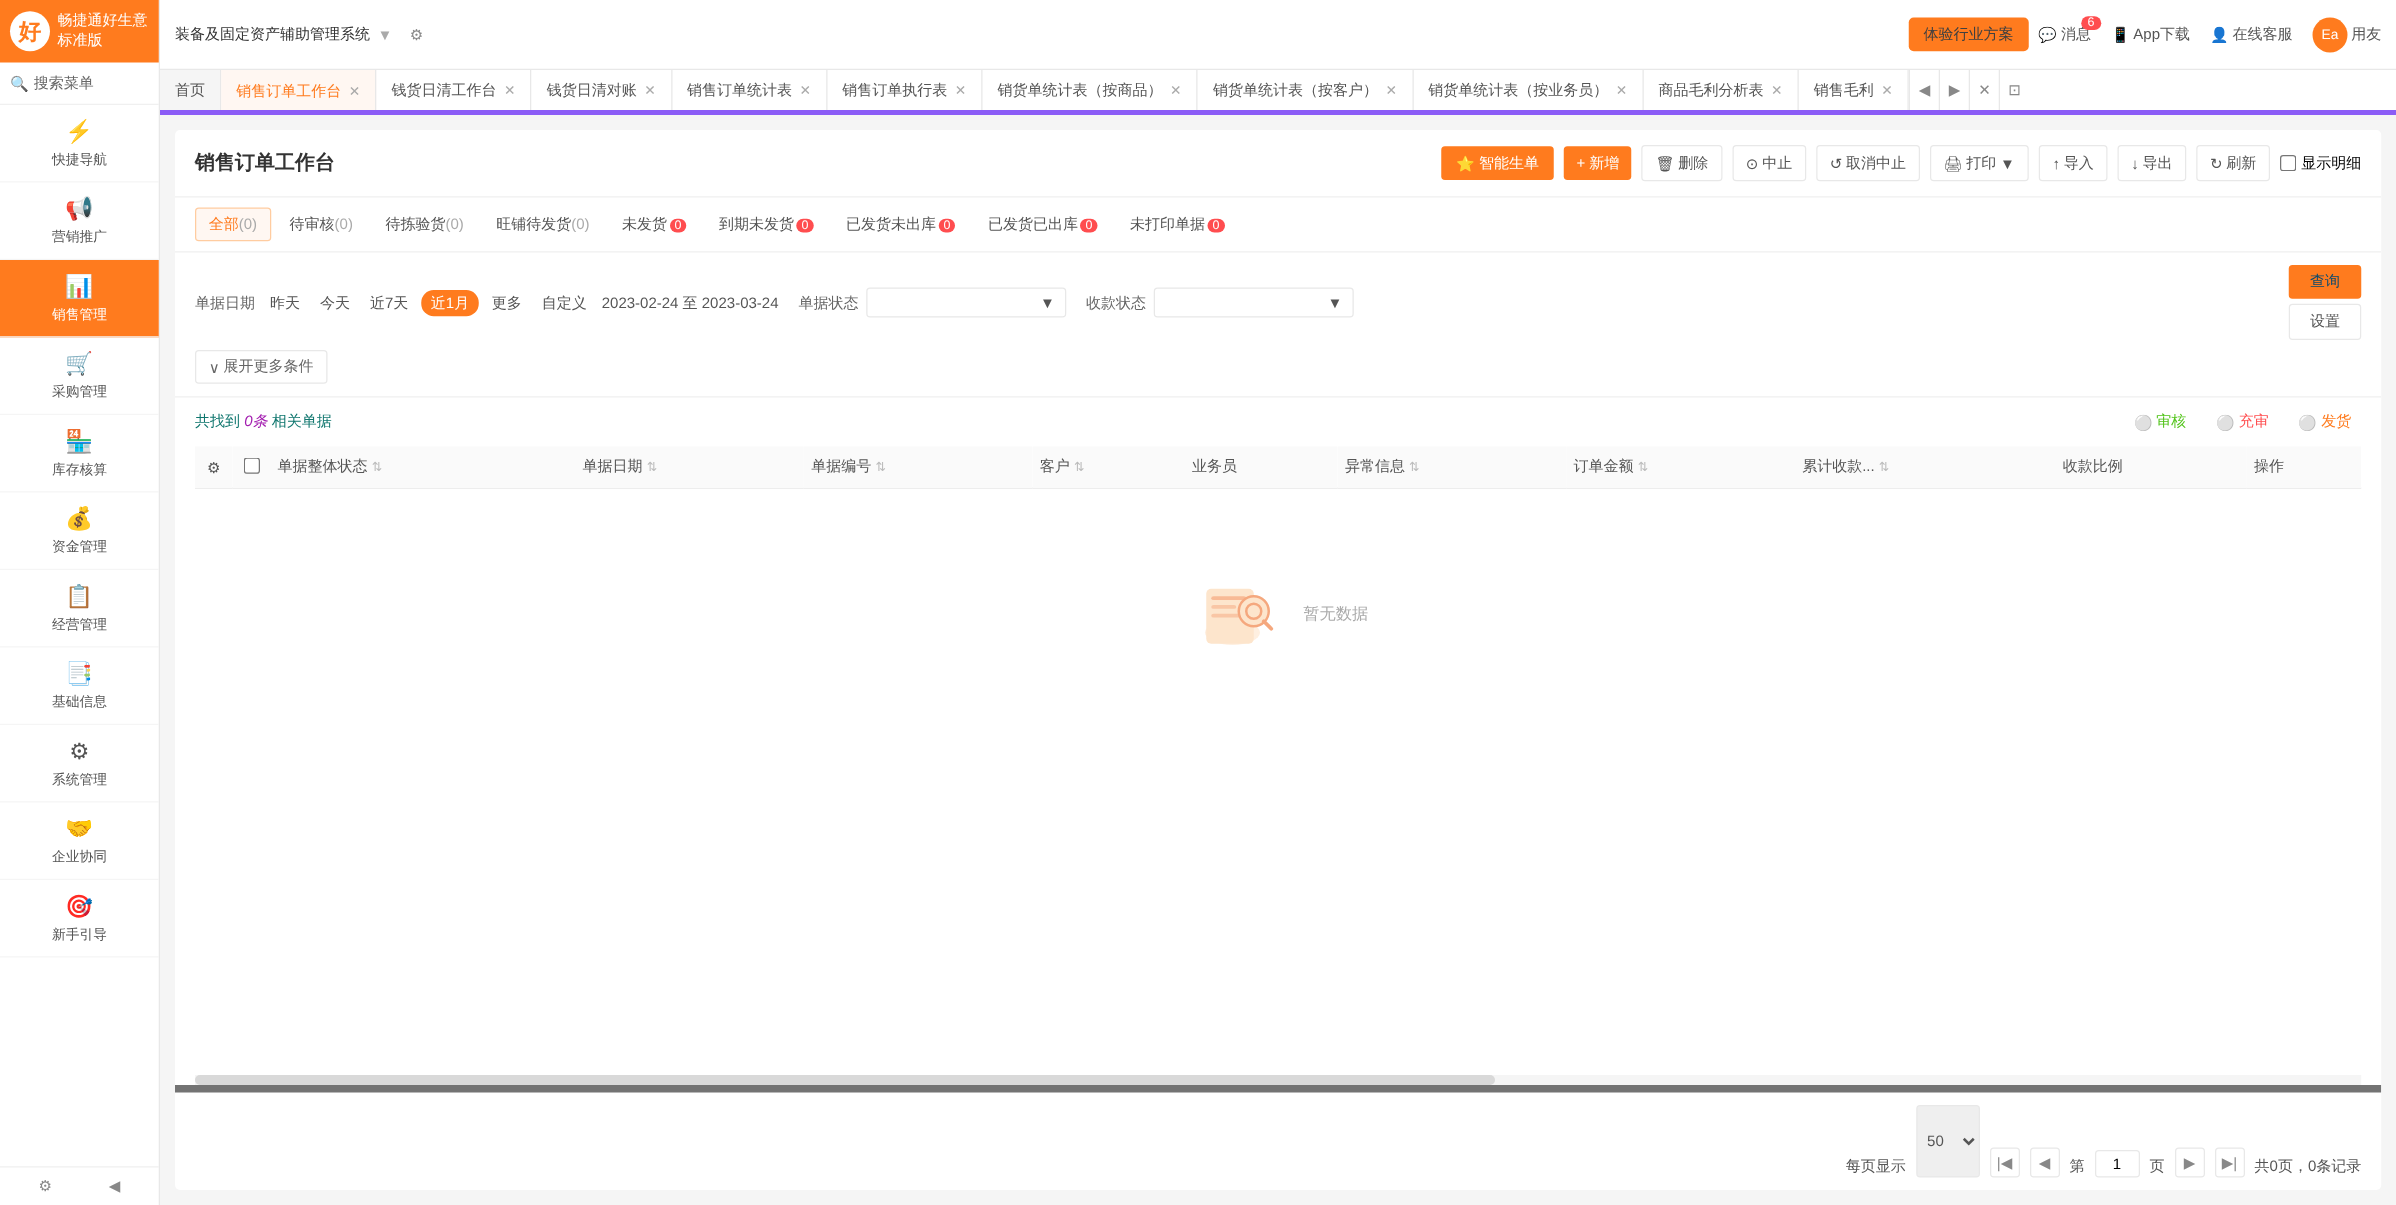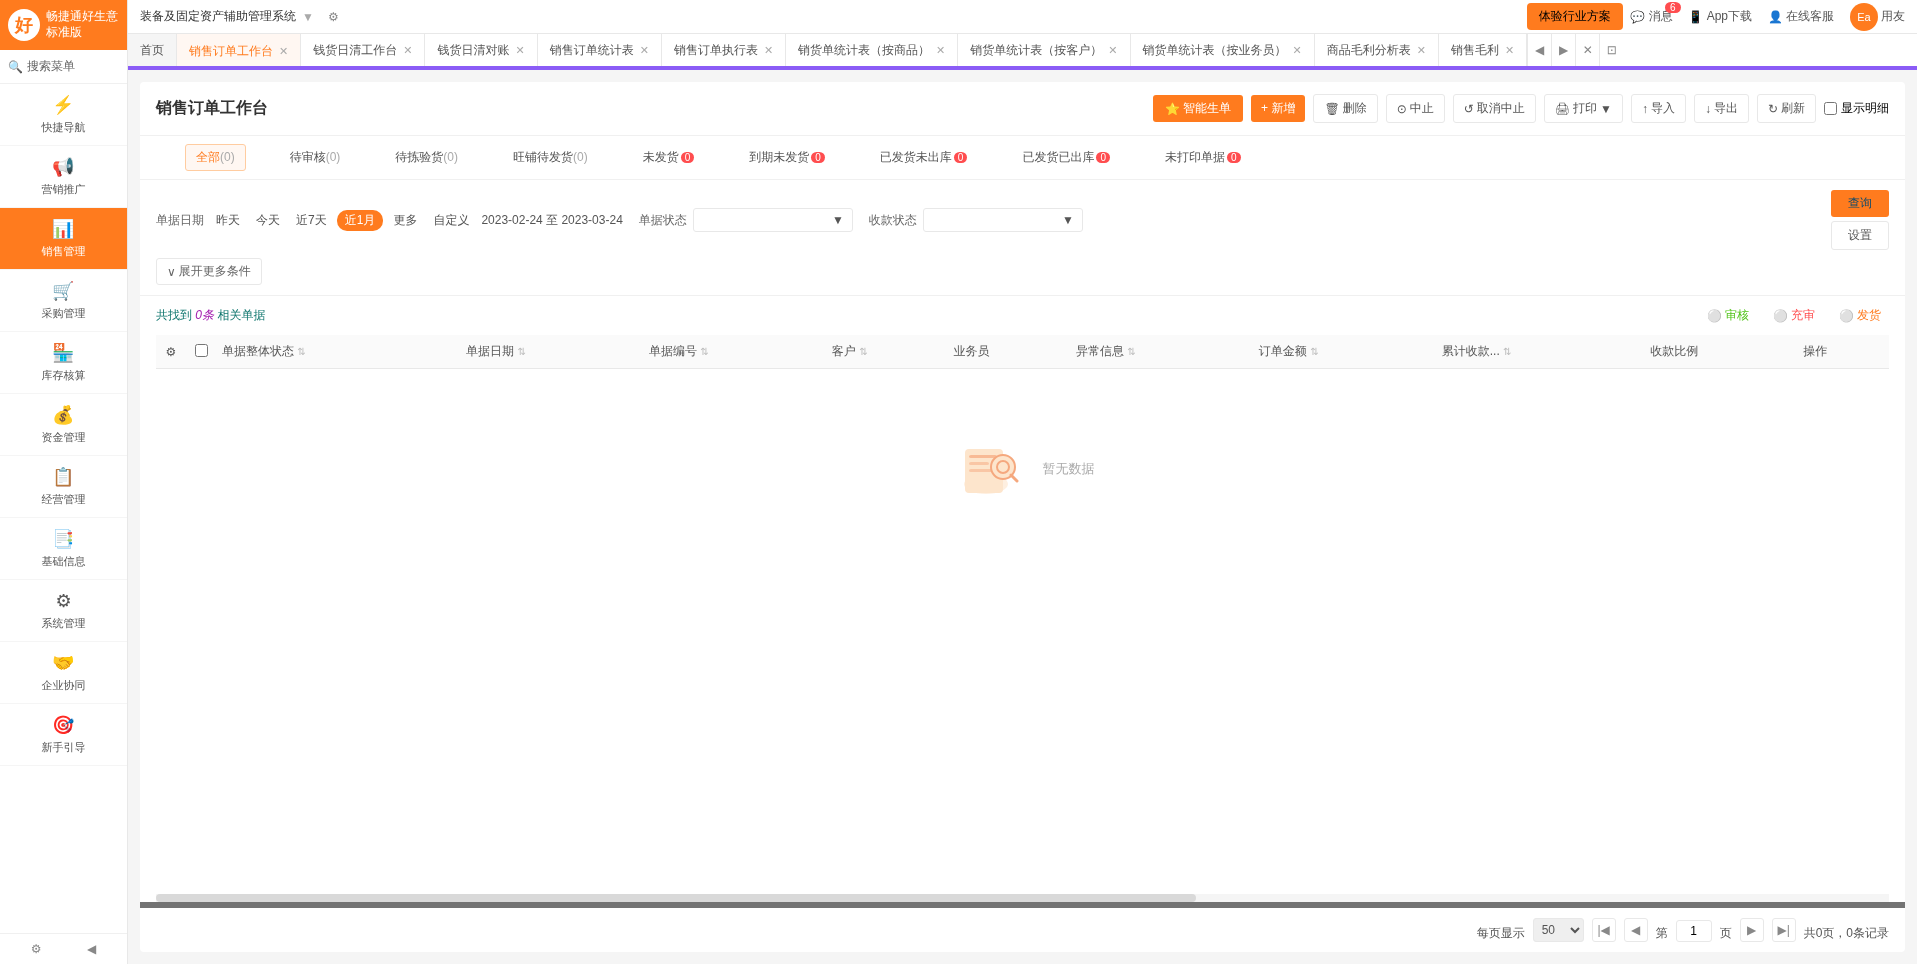--- a/index.html
+++ b/index.html
@@ -14,23 +14,23 @@
     .sidebar-menu-item { display: flex; flex-direction: column; align-items: center; justify-content: center; padding: 10px 4px; cursor: pointer; color: #555; border-bottom: 1px solid #f5f5f5; gap: 4px; min-height: 58px; }
     .sidebar-menu-item.active { background: #ff7b1e; color: #fff; }
     .sidebar-menu-item .menu-icon { font-size: 18px; }
     .sidebar-menu-item .menu-label { font-size: 11px; text-align: center; }
     .sidebar-bottom { margin-top: auto; display: flex; align-items: center; justify-content: space-around; padding: 8px; border-top: 1px solid #f0f0f0; }
 
     
     .main { flex: 1; display: flex; flex-direction: column; overflow: hidden; }
 
     
-    .top-header { height: 34px; background: #fff; border-bottom: 1px solid #e8e8e8; display: flex; align-items: center; padding: 12px 12px; gap: 8px; }
+    .top-header { height: 56px; background: #fff; border-bottom: 1px solid #e8e8e8; display: flex; align-items: center; padding: 12px 12px; gap: 8px; }
     .top-header-title { flex: 1; font-size: 13px; color: #333; display: flex; align-items: center; gap: 6px; }
-    .top-header-btn { background: #ff7b1e; color: #000000; border: none; padding: 5px 12px; border-radius: 4px; cursor: pointer; font-size: 12px; }
+    .top-header-btn { background: #ff7b1e; color: #404040; border: none; padding: 5px 12px; border-radius: 4px; cursor: pointer; font-size: 12px; }
     .top-header-actions { display: flex; align-items: center; gap: 16px; color: #555; font-size: 12px; }
     .top-header-actions .action-item { display: flex; align-items: center; gap: 3px; cursor: pointer; position: relative; }
     .badge { background: #ff4d4f; color: #fff; border-radius: 10px; padding: 0 4px; font-size: 10px; position: absolute; top: -6px; right: -8px; min-width: 16px; text-align: center; }
     .user-avatar { width: 28px; height: 28px; background: #ff7b1e; border-radius: 50%; display: flex; align-items: center; justify-content: center; color: #fff; font-size: 11px; }
 
     
     .tab-bar { background: #fff; border-bottom: 4px solid #8b5cf6; display: flex; align-items: center; height: 36px; overflow: hidden; }
     .tab-item { height: 36px; padding: 0 12px; display: flex; align-items: center; gap: 4px; cursor: pointer; border-right: 1px solid #e8e8e8; white-space: nowrap; color: #555; font-size: 12px; flex-shrink: 0; }
     .tab-item.home { background: #f5f5f5; }
     .tab-item.active { background: #fff7f2; color: #ff7b1e; border-top: 2px solid #ff7b1e; }
@@ -44,21 +44,21 @@
     
     .page-header { display: flex; align-items: center; justify-content: space-between; padding: 12px 16px; border-bottom: 1px solid #f0f0f0; }
     .page-title { font-size: 16px; font-weight: bold; color: #333; }
     .page-actions { display: flex; align-items: center; gap: 8px; flex-wrap: wrap; }
     .page-action-btn { display: flex; align-items: center; gap: 3px; padding: 5px 10px; border: 1px solid #e8e8e8; background: #fff; cursor: pointer; border-radius: 3px; color: #555; font-size: 12px; }
     .smart-btn { background: #ff7b1e; color: #fff; border: none; padding: 5px 12px; border-radius: 3px; cursor: pointer; font-size: 12px; display: flex; align-items: center; gap: 3px; }
     .add-btn { background: #ff7b1e; color: #fff; border: none; padding: 5px 10px; border-radius: 3px; cursor: pointer; font-size: 12px; }
 
     
     .filter-tabs { display: flex; align-items: center; padding: 8px 16px; border-bottom: 1px solid #f0f0f0; gap: 4px; }
-    .filter-tab { padding: 4px 10px; cursor: pointer; color: #555; border-radius: 3px; font-size: 12px; border: 1px solid transparent; margin-left: 29px; }
+    .filter-tab { padding: 4px 10px; cursor: pointer; color: #555; border-radius: 3px; font-size: 12px; border: 1px solid transparent; }
     .filter-tab.active { background: #fff7f2; color: #ff7b1e; border-color: #ffcca0; }
     .filter-tab .count-badge { background: #ff4d4f; color: #fff; border-radius: 10px; padding: 0 4px; font-size: 10px; margin-left: 2px; }
     .filter-tab .count-zero { color: #aaa; }
 
     
     .search-form { padding: 10px 16px; border-bottom: 1px solid #f0f0f0; display: flex; flex-direction: column; gap: 8px; }
     .search-row { display: flex; align-items: center; gap: 16px; }
     .search-field { display: flex; align-items: center; gap: 6px; }
     .search-label { color: #666; white-space: nowrap; font-size: 12px; }
     .date-range { display: flex; align-items: center; gap: 4px; font-size: 12px; color: #555; }
@@ -89,21 +89,21 @@
     .checkbox-col { width: 30px; text-align: center; }
     .settings-col { width: 30px; text-align: center; }
 
     
     .empty-state { display: flex; flex-direction: row; align-items: center; justify-content: center; padding: 60px 0; gap: 12px; color: #bbb; }
     .empty-icon { width: 80px; height: 80px; }
     .empty-text { font-size: 13px; color: #aaa; }
 
     
     .pagination { display: flex; align-items: flex-end; justify-content: flex-end; padding: 10px 16px; border-top: 6px solid #737373; gap: 8px; font-size: 12px; color: #555; }
-    .pagination select { border: 1px solid #e8e8e8; padding: 3px 4px; border-radius: 3px; color: #555; }
+    .pagination select { border: 1px solid #e8e8e8; padding: 20px 4px; border-radius: 3px; color: #555; }
     .page-nav-btn { width: 24px; height: 24px; display: flex; align-items: center; justify-content: center; border: 1px solid #e8e8e8; cursor: pointer; border-radius: 3px; color: #888; }
     .page-input { width: 36px; border: 1px solid #e8e8e8; text-align: center; padding: 3px; border-radius: 3px; }
 
     .scrollbar-area { height: 8px; background: #f5f5f5; position: relative; margin: 0 16px; }
     .scrollbar-thumb { height: 8px; background: #d9d9d9; border-radius: 4px; width: 60%; position: absolute; left: 0; cursor: pointer; }
   </style>
 </head>
 <body>
 
 <div class="sidebar">

